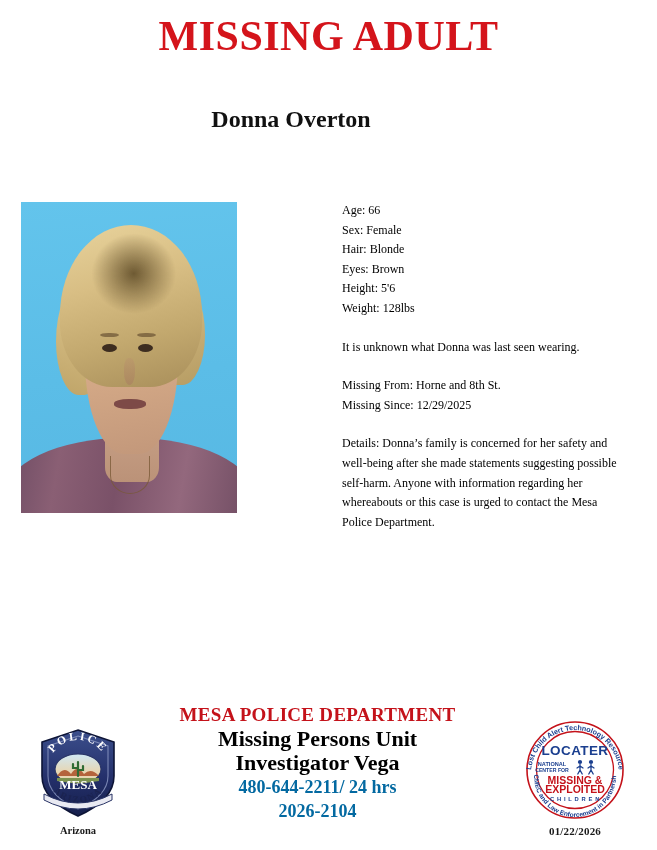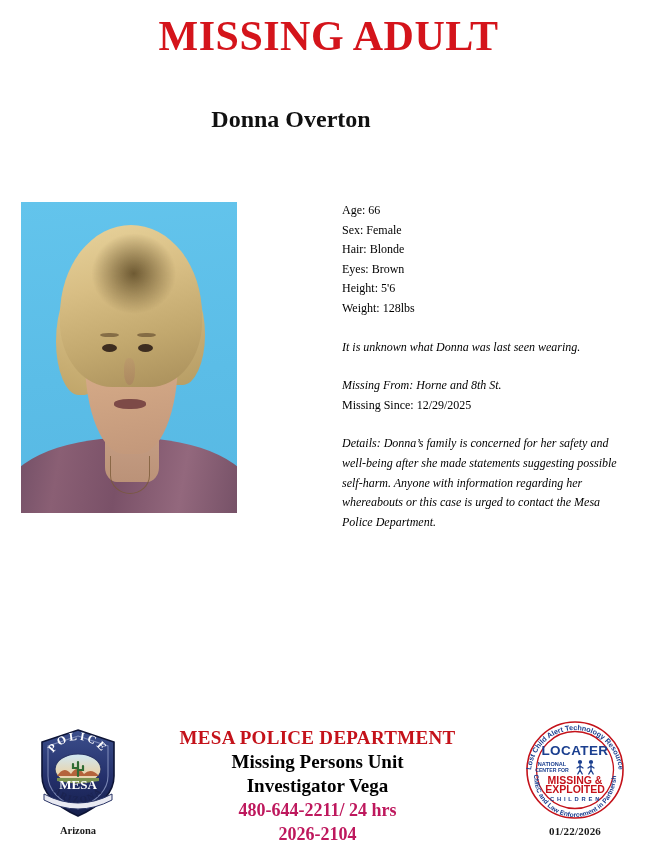--- a/index.html
+++ b/index.html
@@ -174,48 +174,48 @@
   .details {
     position: absolute;
     left: 342px;
     top: 201px;
     width: 288px;
     font-size: 12px;
     line-height: 19.6px;
     color: #000000;
   }
   .details .stat-line { white-space: nowrap; }
-  .details .para { margin-top: 19px; font-style: italic; }
+  .details .para { margin-top: 19px; }
 
   
   .footer-text {
     position: absolute;
     left: 0;
-    top: 726px;
+    top: 703px;
     width: 635px;
     text-align: center;
     line-height: 24px;
   }
   .footer-text .agency {
     font-size: 19px;
     font-weight: bold;
     color: #c4121a;
     letter-spacing: 0.3px;
   }
   .footer-text .unit,
   .footer-text .investigator {
-    font-size: 19px;
+    font-size: 22px;
     font-weight: bold;
     color: #000000;
   }
   .footer-text .phone,
   .footer-text .case-number {
     font-size: 18px;
     font-weight: bold;
-    color: #be185d;
+    color: #0369a1;
   }
 
   
   .badge-block {
     position: absolute;
     left: 26px;
     top: 724px;
     width: 104px;
     text-align: center;
   }

